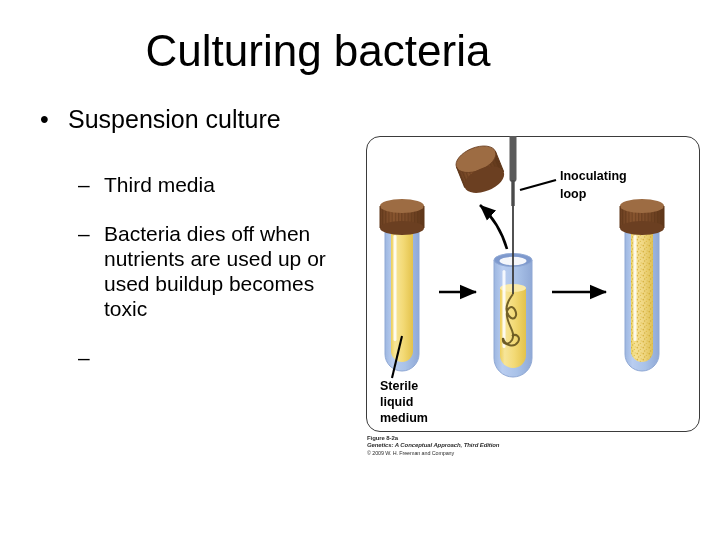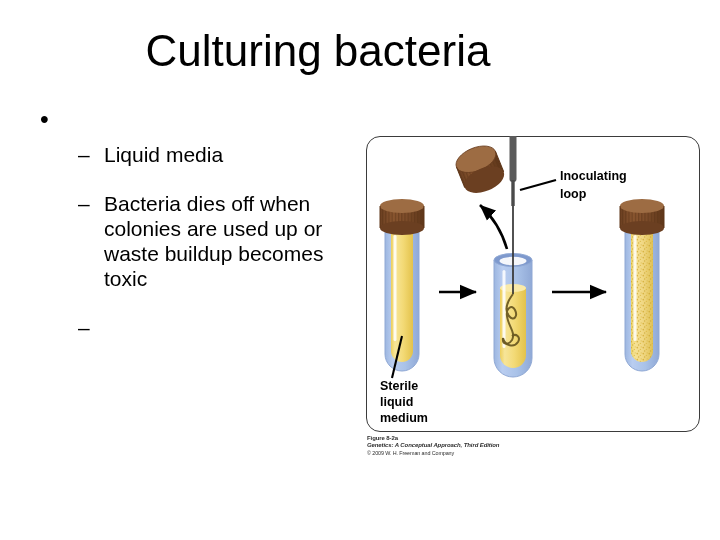--- a/index.html
+++ b/index.html
@@ -136,34 +136,35 @@
 <body>
 
 <div id="slide">
 
   <div id="slide-title">Culturing bacteria</div>
 
   <div id="body-column">
 
     <div class="bullet-l1">
       <span class="marker">•</span>
+      <span>Suspension culture</span>
     </div>
 
     <div class="spacer-1"></div>
 
     <div class="bullet-l2">
       <span class="marker">–</span>
-      <span>Liquid media</span>
+      <span>Third media</span>
     </div>
 
     <div class="spacer-2"></div>
 
     <div class="bullet-l2">
       <span class="marker">–</span>
-      <span>Bacteria dies off when colonies are used up or waste buildup becomes toxic</span>
+      <span>Bacteria dies off when nutrients are used up or used buildup becomes toxic</span>
     </div>
 
     <div class="spacer-3"></div>
 
     <div class="bullet-l2">
       <span class="marker">–</span>
     </div>
 
   </div>
 

